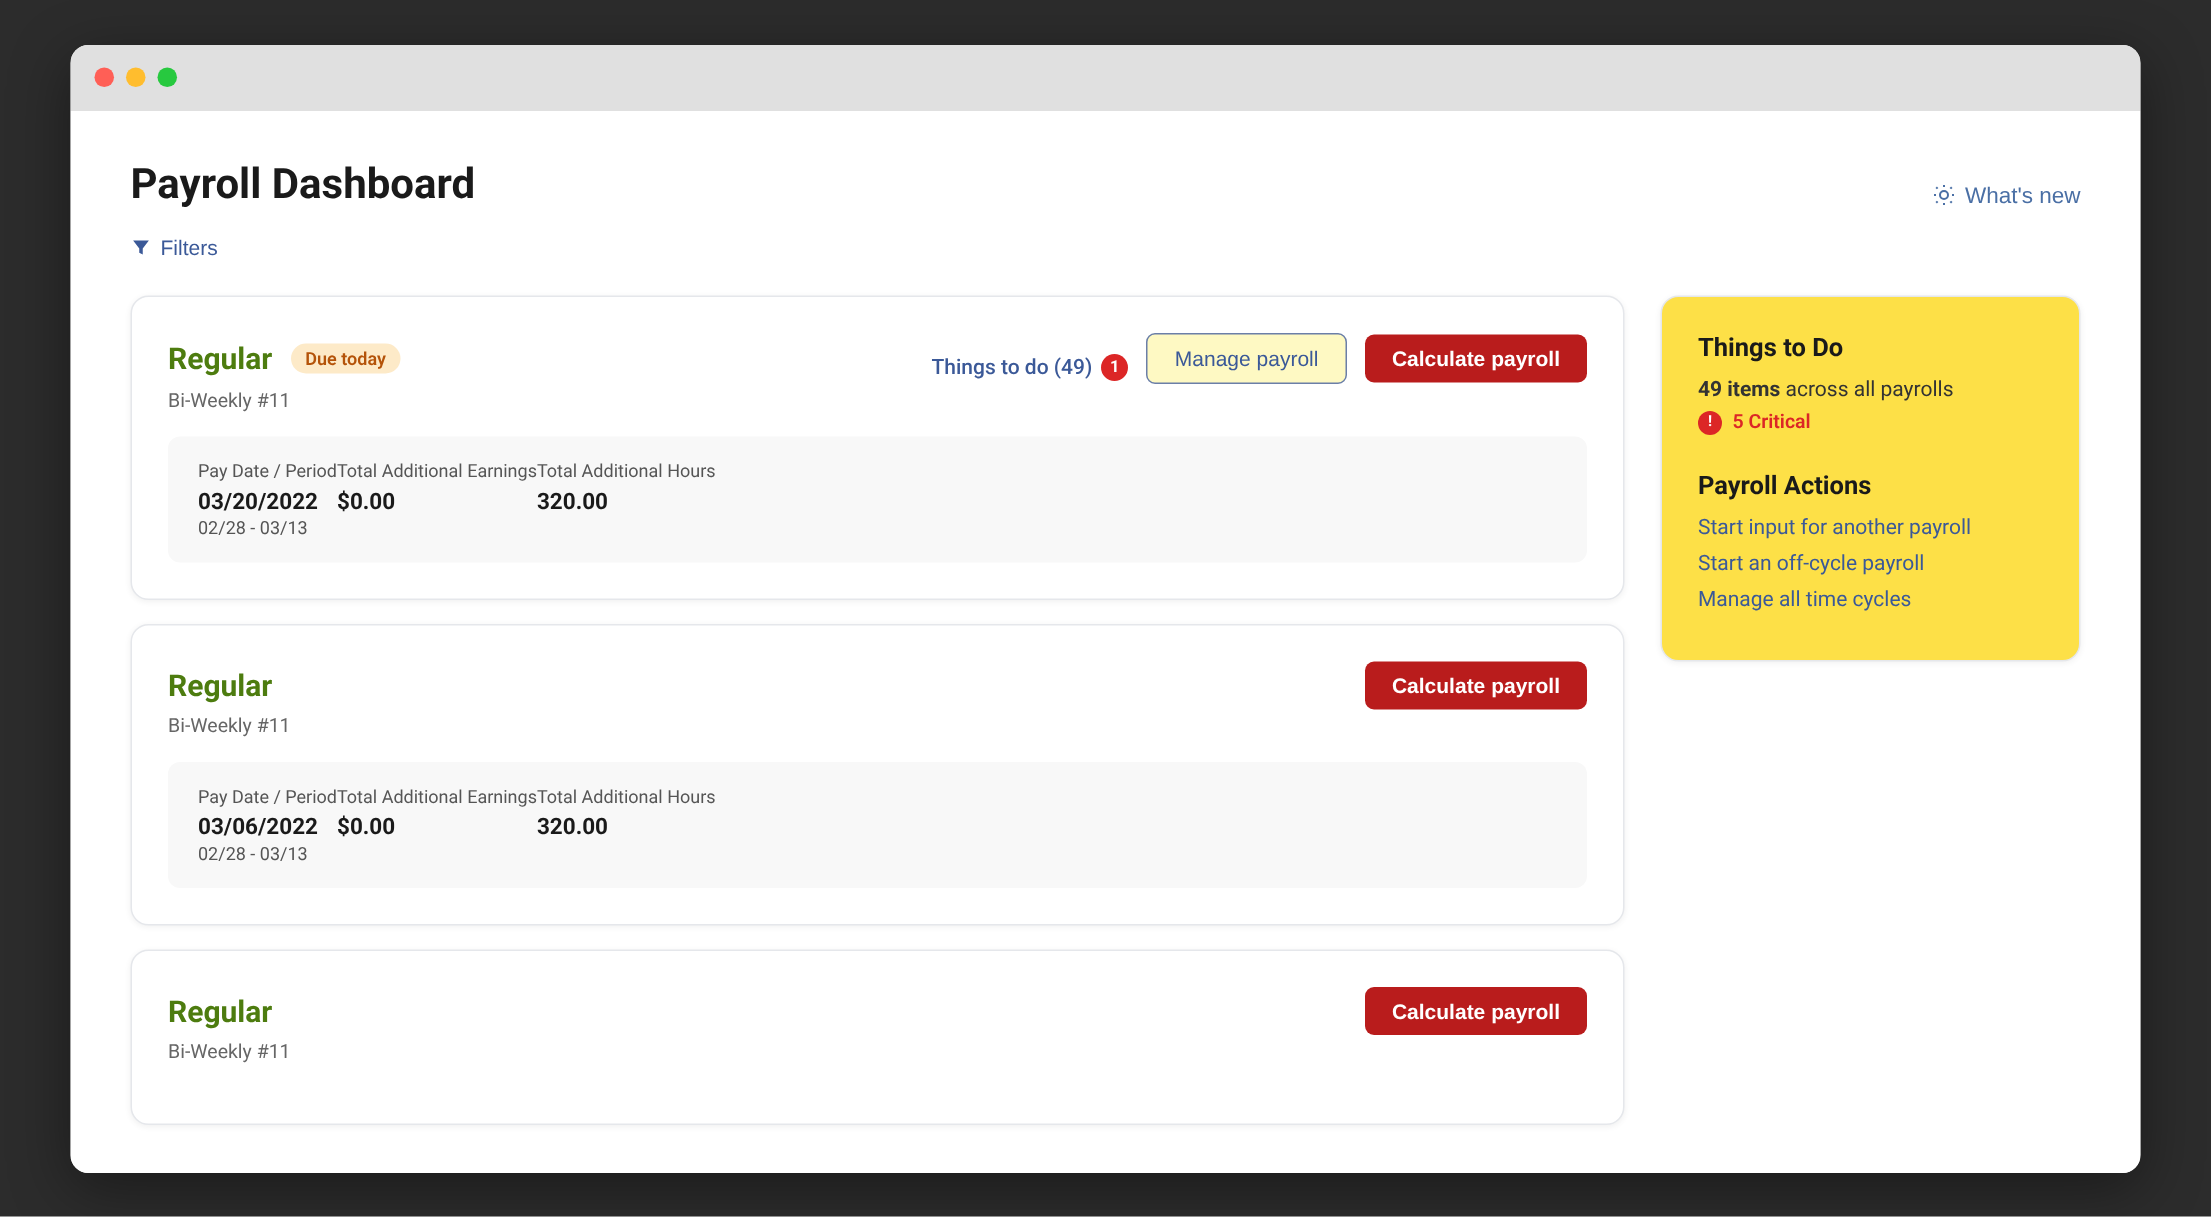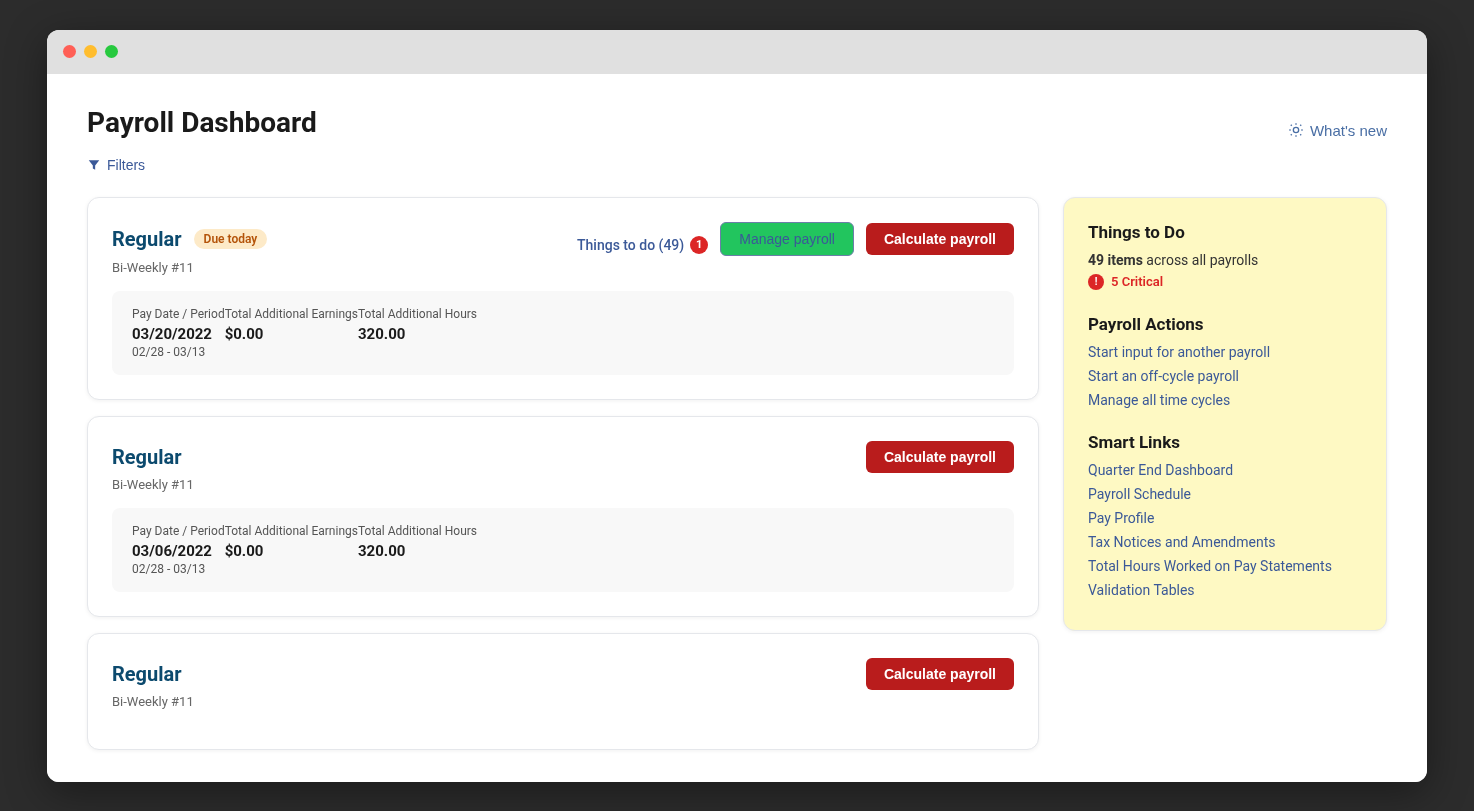--- a/index.html
+++ b/index.html
@@ -98,21 +98,21 @@
       margin-bottom: 4px;
     }
     .card-title-row {
       display: flex;
       align-items: center;
       gap: 12px;
     }
     .card-title {
       font-size: 20px;
       font-weight: 700;
-      color: #0c4a6e;
+      color: #4d7c0f;
     }
     .due-badge {
       background: #fdeac8;
       color: #b45309;
       font-size: 12px;
       font-weight: 600;
       padding: 3px 10px;
       border-radius: 12px;
     }
     .card-subtitle {
@@ -144,21 +144,21 @@
       width: 18px;
       height: 18px;
       font-size: 11px;
       font-weight: 700;
       display: inline-flex;
       align-items: center;
       justify-content: center;
     }
     .btn-manage {
       border: 1.5px solid #6b7fa8;
-      background: #22c55e;
+      background: #fef9c3;
       color: #3b5998;
       border-radius: 6px;
       padding: 8px 18px;
       font-size: 14px;
       font-weight: 500;
       cursor: pointer;
     }
     .btn-calculate {
       background: #b91c1c;
       color: #fff;
@@ -188,26 +188,26 @@
       display: block;
     }
     .data-col .sub-value {
       font-size: 12px;
       color: #555;
       display: block;
       margin-top: 2px;
     }
     
     .sidebar {
-      width: 324px;
+      width: 280px;
       flex-shrink: 0;
       border: 1px solid #e5e7eb;
       border-radius: 12px;
       padding: 24px;
-      background: #fef9c3;
+      background: #fde047;
       box-shadow: 0 1px 4px rgba(0,0,0,0.06);
       align-self: flex-start;
     }
     .sidebar-section {
       margin-bottom: 24px;
     }
     .sidebar-section:last-child { margin-bottom: 0; }
     .sidebar-section-title {
       font-size: 17px;
       font-weight: 700;
@@ -375,26 +375,17 @@
           </div>
         </div>
 
         <div class="sidebar-section">
           <div class="sidebar-section-title">Payroll Actions</div>
           <a class="sidebar-link">Start input for another payroll</a>
           <a class="sidebar-link">Start an off-cycle payroll</a>
           <a class="sidebar-link">Manage all time cycles</a>
         </div>
 
-        <div class="sidebar-section">
-          <div class="sidebar-section-title">Smart Links</div>
-          <a class="sidebar-link">Quarter End Dashboard</a>
-          <a class="sidebar-link">Payroll Schedule</a>
-          <a class="sidebar-link">Pay Profile</a>
-          <a class="sidebar-link">Tax Notices and Amendments</a>
-          <a class="sidebar-link">Total Hours Worked on Pay Statements</a>
-          <a class="sidebar-link">Validation Tables</a>
-        </div>
 
       </div>
     </div>
   </div>
 </div>
 
 </body></html>

